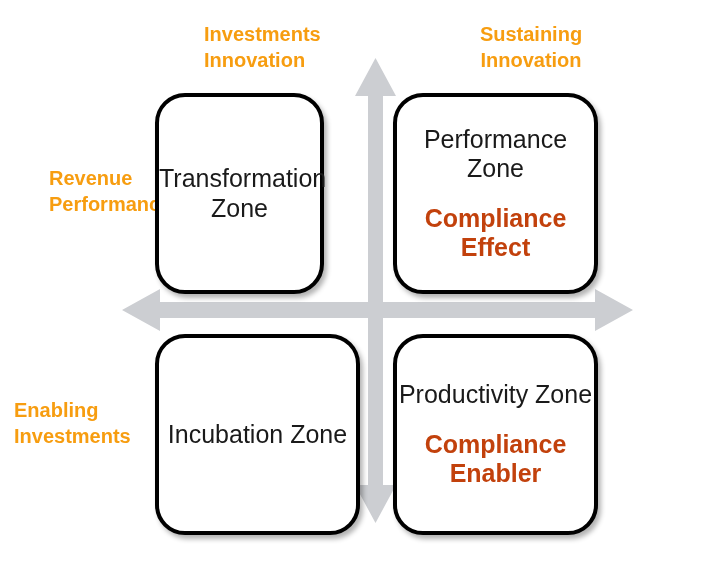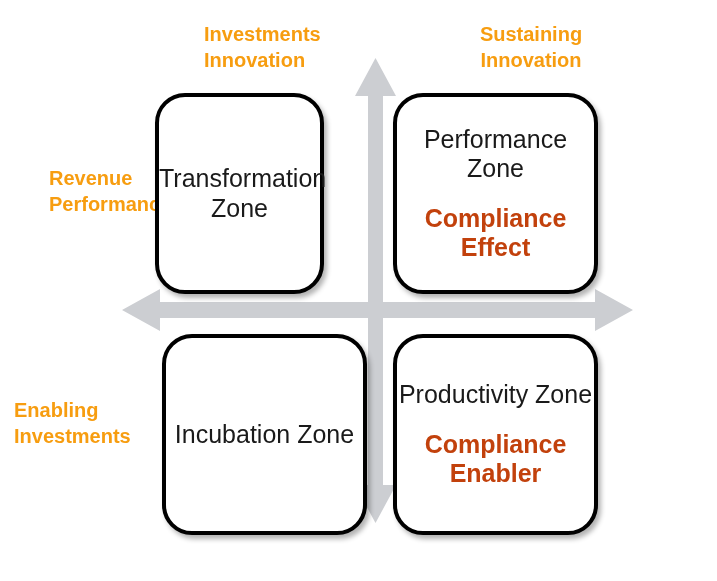--- a/index.html
+++ b/index.html
@@ -54,21 +54,21 @@
     font-weight: 400;
   }
   .zone-tag {
     font-size: 25px;
     color: #c2410c;
     font-weight: bold;
   }
 
   #box-transformation { left: 155px; top: 93px;  width: 169px; height: 201px; }
   #box-performance    { left: 393px; top: 93px;  width: 205px; height: 201px; }
-  #box-incubation     { left: 155px; top: 334px; width: 205px; height: 201px; margin-left: 7px; }
+  #box-incubation     { left: 155px; top: 334px; width: 205px; height: 201px; }
   #box-productivity   { left: 393px; top: 334px; width: 205px; height: 201px; }
 
   
   .axis-label {
     position: absolute;
     color: #f79d10;
     font-weight: bold;
     font-size: 20px;
     line-height: 1.28;
     white-space: pre-line;

